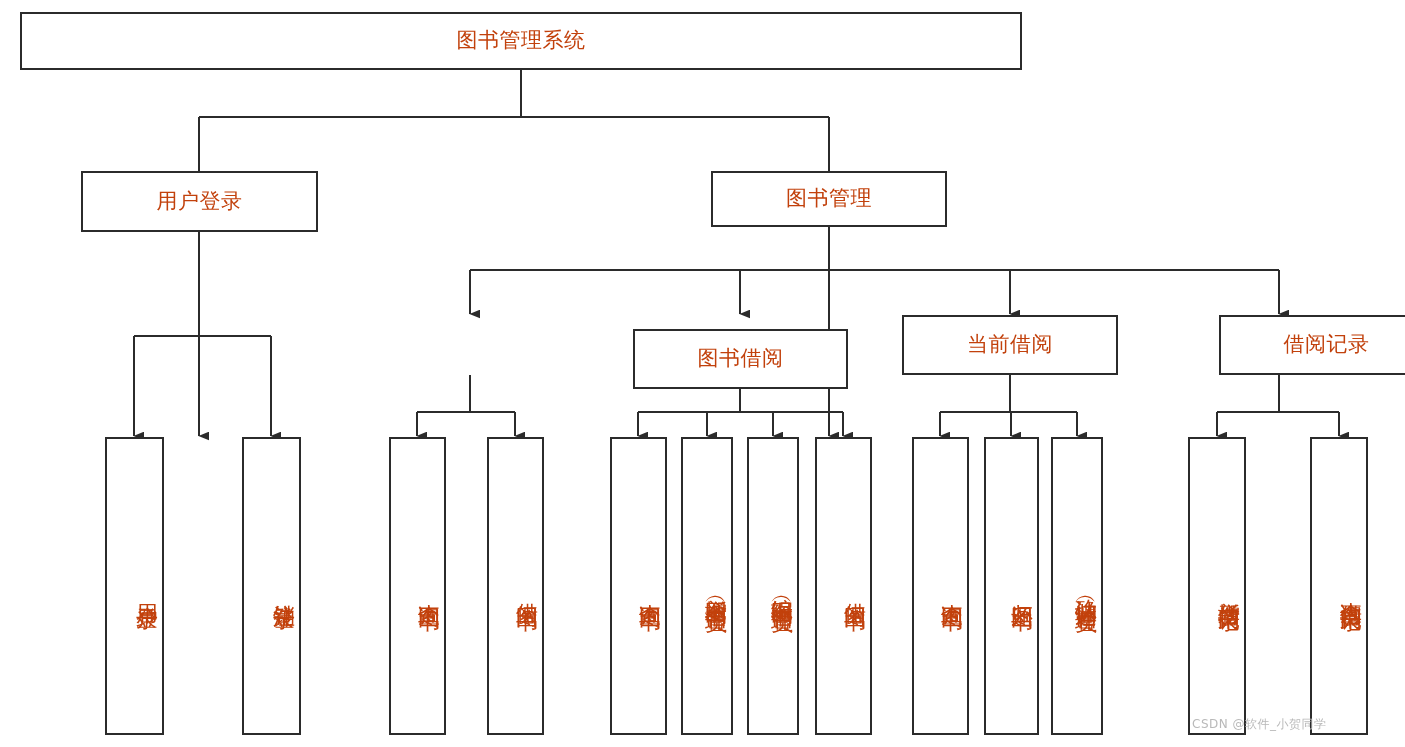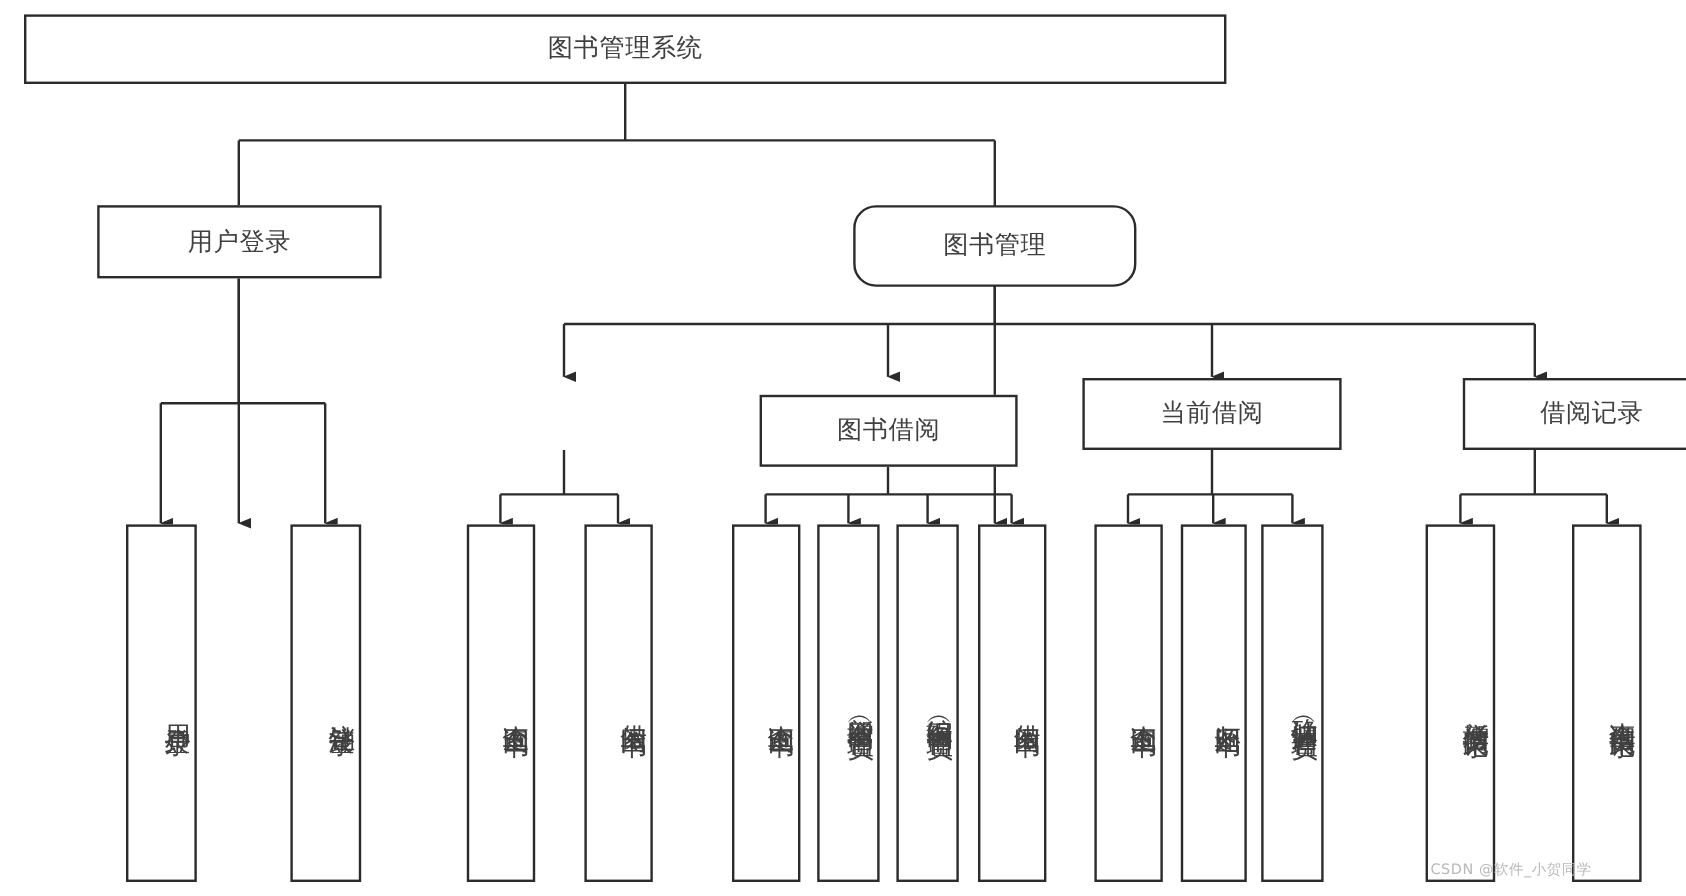--- a/index.html
+++ b/index.html
@@ -27,21 +27,21 @@
     pointer-events: none;
   }
   .node {
     position: absolute;
     box-sizing: border-box;
     background: #ffffff;
     border: 2px solid #2b2b2b;
     display: flex;
     align-items: center;
     justify-content: center;
-    color: #404040;
+    color: #c2410c;
   }
   .node.h {
     font-size: 21px;
     letter-spacing: 0.5px;
     line-height: 1.2;
   }
   .node.v {
     writing-mode: vertical-rl;
     text-orientation: upright;
     font-size: 22px;
@@ -112,21 +112,21 @@
       </g>
   </svg>
 
   <div class="node h" id="n-root" style="left: 20px; top: 12px; width: 1002px; height: 58px;">
     <span>图书管理系统</span>
   </div>
 
   <div class="node h" id="n-l2-0" style="left: 81px; top: 171px; width: 237px; height: 61px;">
     <span>用户登录</span>
   </div>
-  <div class="node h" id="n-l2-1" style="left: 711px; top: 171px; width: 236px; height: 68px; border-radius: 19px;">
+  <div class="node h" id="n-l2-1" style="left: 711px; top: 171px; width: 236px; height: 56px;">
     <span>图书管理</span>
   </div>
 
   <div class="node h" id="n-l3-1" style="left: 633px; top: 329px; width: 215px; height: 60px;">
     <span>图书借阅</span>
   </div>
   <div class="node h" id="n-l3-2" style="left: 902px; top: 315px; width: 216px; height: 60px; align-items: center;">
     <span>当前借阅</span>
   </div>
   <div class="node h" id="n-l3-3" style="left: 1172px; top: 315px; width: 215px; height: 60px; margin-left: 47px;">

